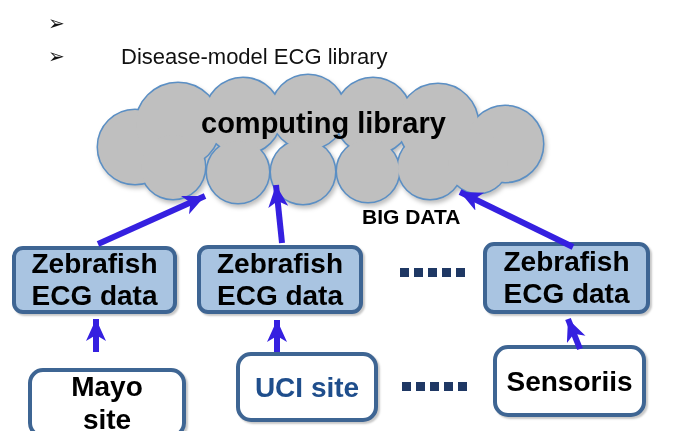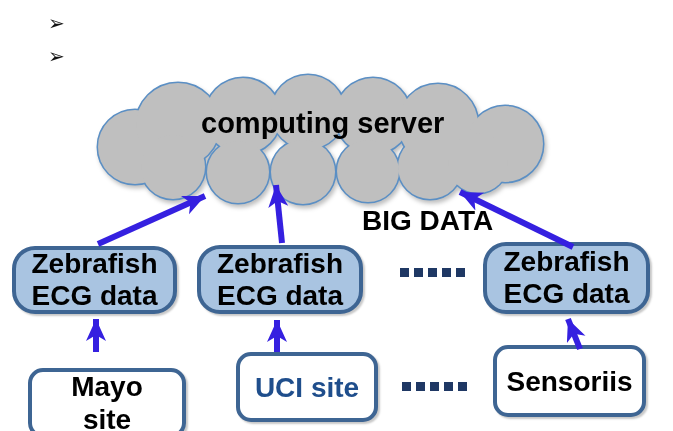--- a/index.html
+++ b/index.html
@@ -19,27 +19,27 @@
   .arrow-layer{z-index:5;pointer-events:none;}
   
   .cloud-label{
     position:absolute;left:201px;top:103px;z-index:2;
     font-size:29px;font-weight:bold;color:#000;line-height:40px;white-space:nowrap;
   }
   .cloud-label span{display:block;}
   
   .bigdata{
     position:absolute;left:362px;top:205px;z-index:2;
-    font-size:28px;font-weight:bold;color:#000;white-space:nowrap;
+    font-size:21px;font-weight:bold;color:#000;white-space:nowrap;
   }
   
   .dbox,.sbox{
     position:absolute;z-index:2;box-sizing:border-box;
     display:flex;flex-direction:column;align-items:center;justify-content:center;
-    border:4px solid #3E6593;border-radius:23px;
+    border:4px solid #3E6593;border-radius:11px;
     font-weight:bold;text-align:center;
     box-shadow:2px 2px 2px rgba(0,0,0,0.22);
   }
   .dbox{background:#A9C4E1;color:#000;font-size:28px;line-height:32px;}
   .sbox{background:#ffffff;color:#000;font-size:28px;line-height:33px;border-radius:15px;}
   .dbox-1{left:12px;top:246px;width:165px;height:68px;}
   .dbox-2{left:197px;top:245px;width:166px;height:69px;}
   .dbox-3{left:483px;top:242px;width:167px;height:72px;}
   .sbox-mayo{left:28px;top:368px;width:158px;height:70px;}
   .sbox-uci{left:208px;top:352px;width:142px;height:70px;color:#1F4E8C;margin-left:28px;}
@@ -53,20 +53,21 @@
 </style>
 </head>
 <body>
 
 <div class="bullets">
   <div class="bullet-row">
     <span class="bmark">➢</span>
   </div>
   <div class="bullet-row">
     <span class="bmark">➢</span>
+    <span class="btext">Disease-model ECG library</span>
   </div>
 </div>
 
 <svg class="layer cloud-layer" viewBox="0 0 673 431">
   <g class="cloud-outline">
 
     <g fill="#BFBFBF" stroke="#5B8FC4" stroke-width="3">
       <circle cx="135" cy="147" r="37"></circle>
         <circle cx="178" cy="125" r="42"></circle>
       <circle cx="243" cy="116" r="38"></circle>
@@ -94,21 +95,21 @@
         <circle cx="238" cy="172" r="31"></circle>
       <circle cx="303" cy="172" r="32"></circle>
         <circle cx="368" cy="171" r="31"></circle>
       <circle cx="430" cy="167" r="32"></circle>
         <circle cx="478" cy="163" r="30"></circle>
     </g>
   </g>
 </svg>
 
 <div class="cloud-label">
-  <span>computing server</span>
+  <span>computing library</span>
 </div>
 
 <div class="bigdata">BIG DATA</div>
 
 <div class="dbox dbox-1">
   <span class="box-line">Zebrafish</span>
   <span class="box-line">ECG data</span>
 </div>
 <div class="dbox dbox-2">
   <span class="box-line">Zebrafish</span>

